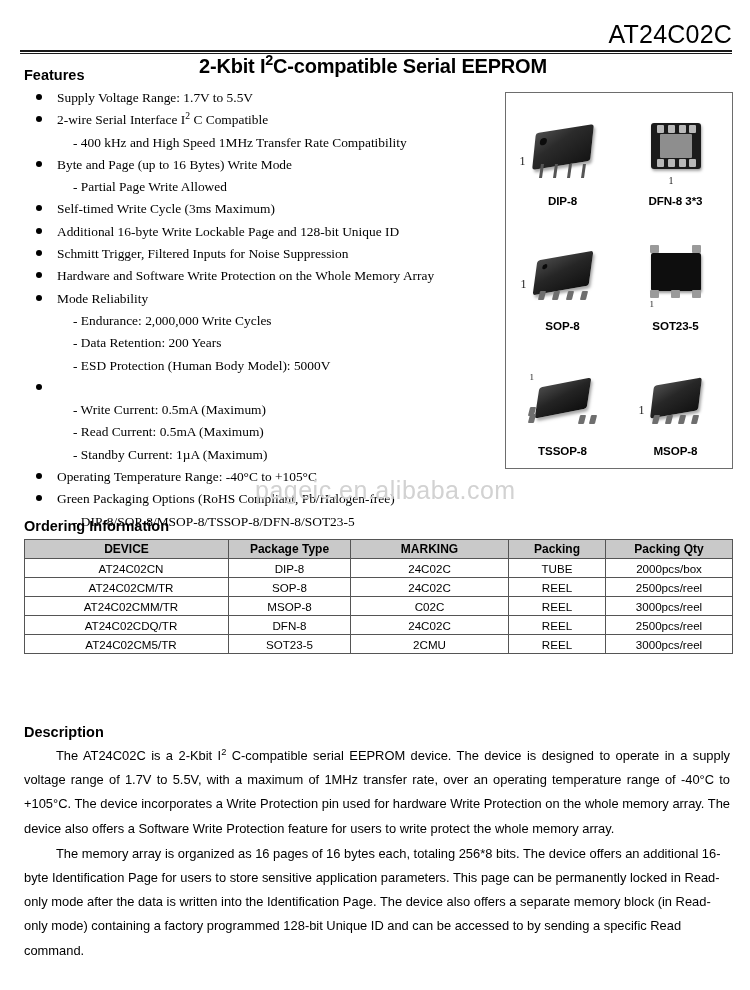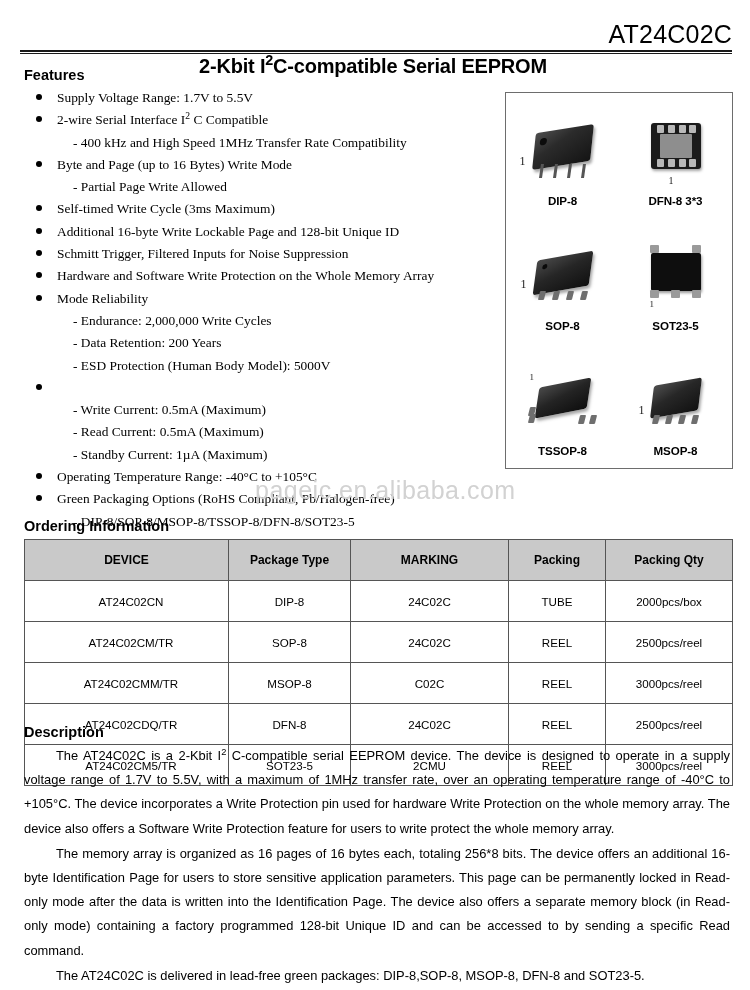--- a/index.html
+++ b/index.html
@@ -234,21 +234,21 @@
     table-layout: fixed;
     font-size: 11.6px;
   }
   #ordering-table col.c1 { width: 204px; }
   #ordering-table col.c2 { width: 122px; }
   #ordering-table col.c3 { width: 158px; }
   #ordering-table col.c4 { width: 97px; }
   #ordering-table col.c5 { width: 127px; }
   #ordering-table th, #ordering-table td {
     border: 1px solid #555555;
-    height: 41px;
+    height: 19px;
     padding: 0 0;
     text-align: center;
     vertical-align: middle;
     white-space: nowrap;
   }
   #ordering-table thead th {
     background: #c9c9c9;
     font-weight: bold;
     font-size: 12px;
   }
@@ -500,16 +500,15 @@
         <td>REEL</td>
         <td>3000pcs/reel</td>
       </tr>
     </tbody>
 </table>
 
 <div id="description-heading">Description</div>
 <div id="description-body">
     <p>The AT24C02C is a 2-Kbit I<sup>2</sup> C-compatible serial EEPROM device. The device is designed to operate in a supply voltage range of 1.7V to 5.5V, with a maximum of 1MHz transfer rate, over an operating temperature range of -40°C to +105°C. The device incorporates a Write Protection pin used for hardware Write Protection on the whole memory array. The device also offers a Software Write Protection feature for users to write protect the whole memory array.</p>
     <p>The memory array is organized as 16 pages of 16 bytes each, totaling 256*8 bits. The device offers an additional 16-byte Identification Page for users to store sensitive application parameters. This page can be permanently locked in Read-only mode after the data is written into the Identification Page. The device also offers a separate memory block (in Read-only mode) containing a factory programmed 128-bit Unique ID and can be accessed to by sending a specific Read command.</p>
-    <p>The AT24C02C is delivered in lead-free green packages: DIP-8,SOP-8, MSOP-8, DFN-8 and SOT23-5.</p>
   </div>
 
 <div id="watermark">pageic.en.alibaba.com</div>
 
 </body></html>

